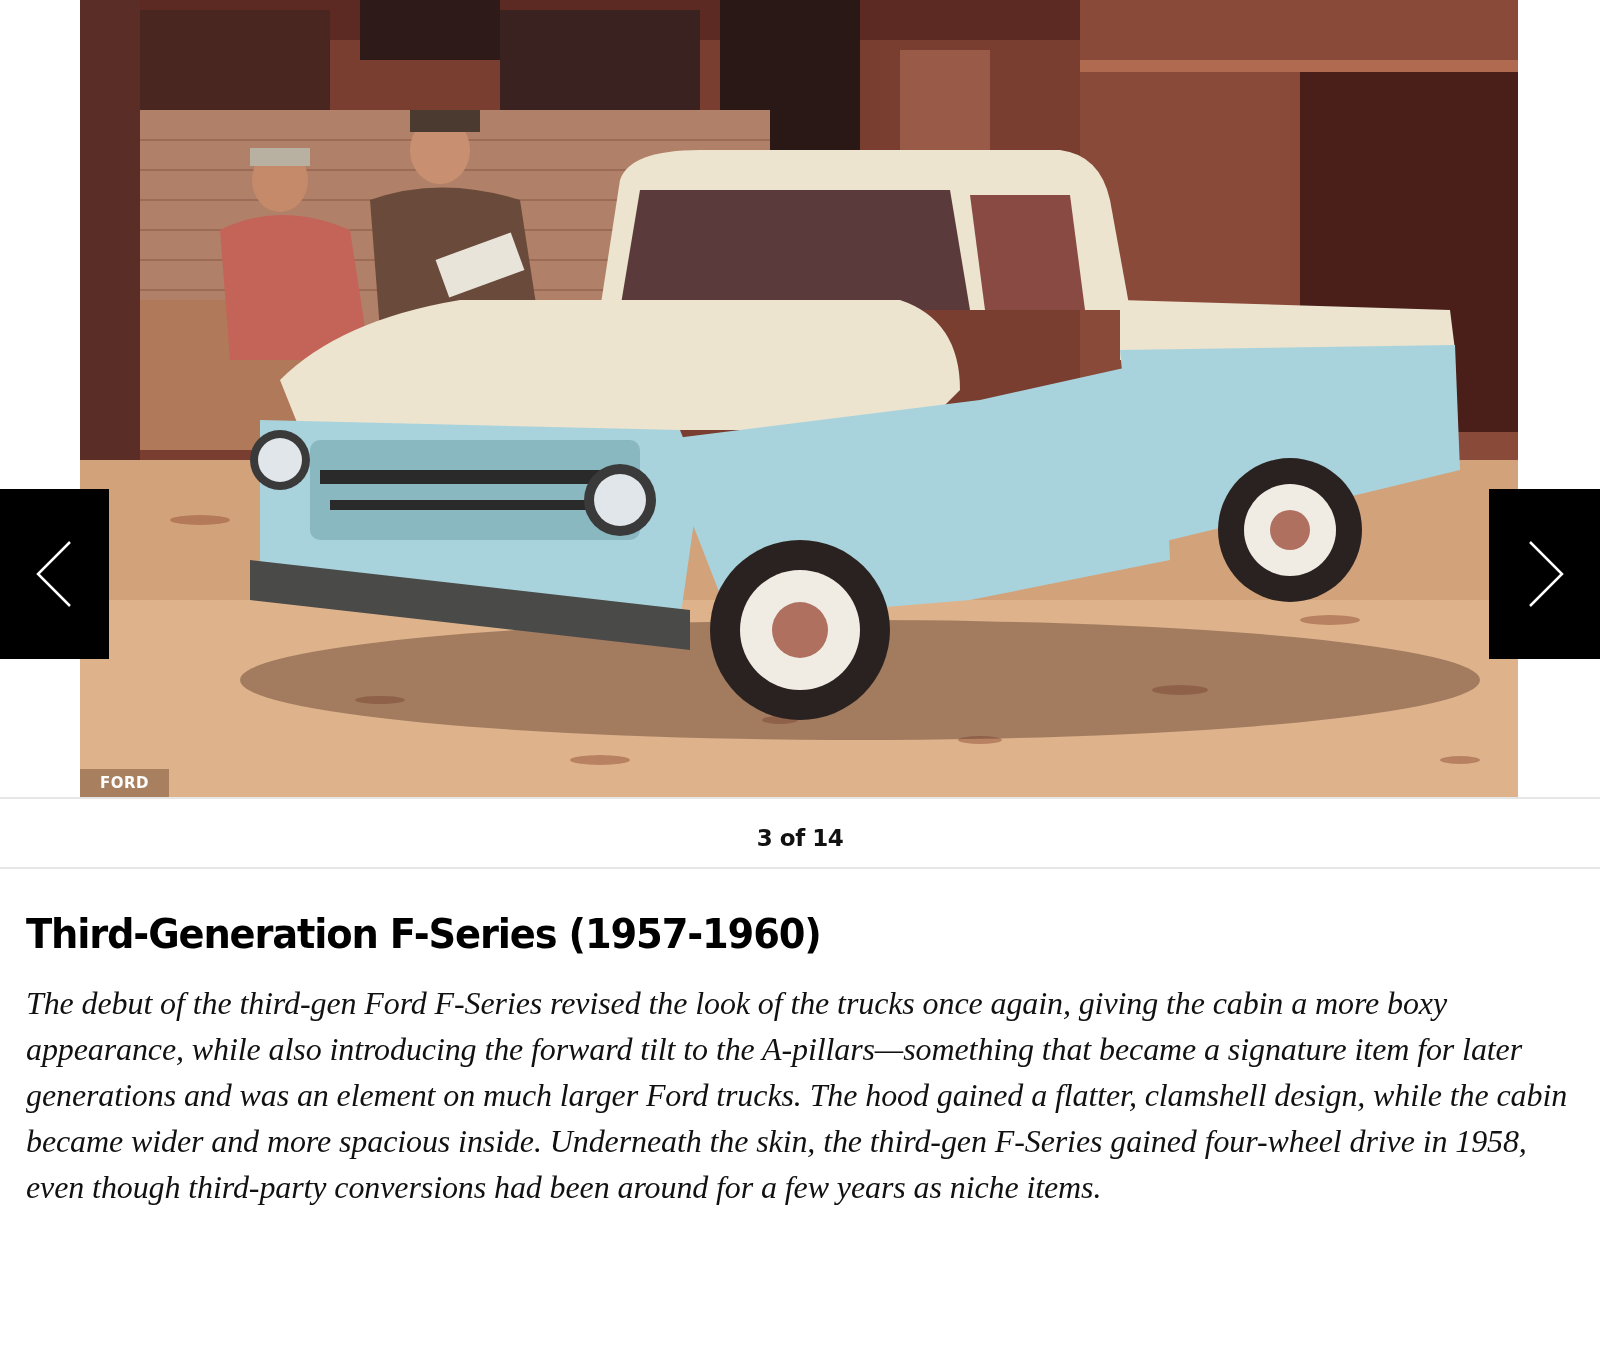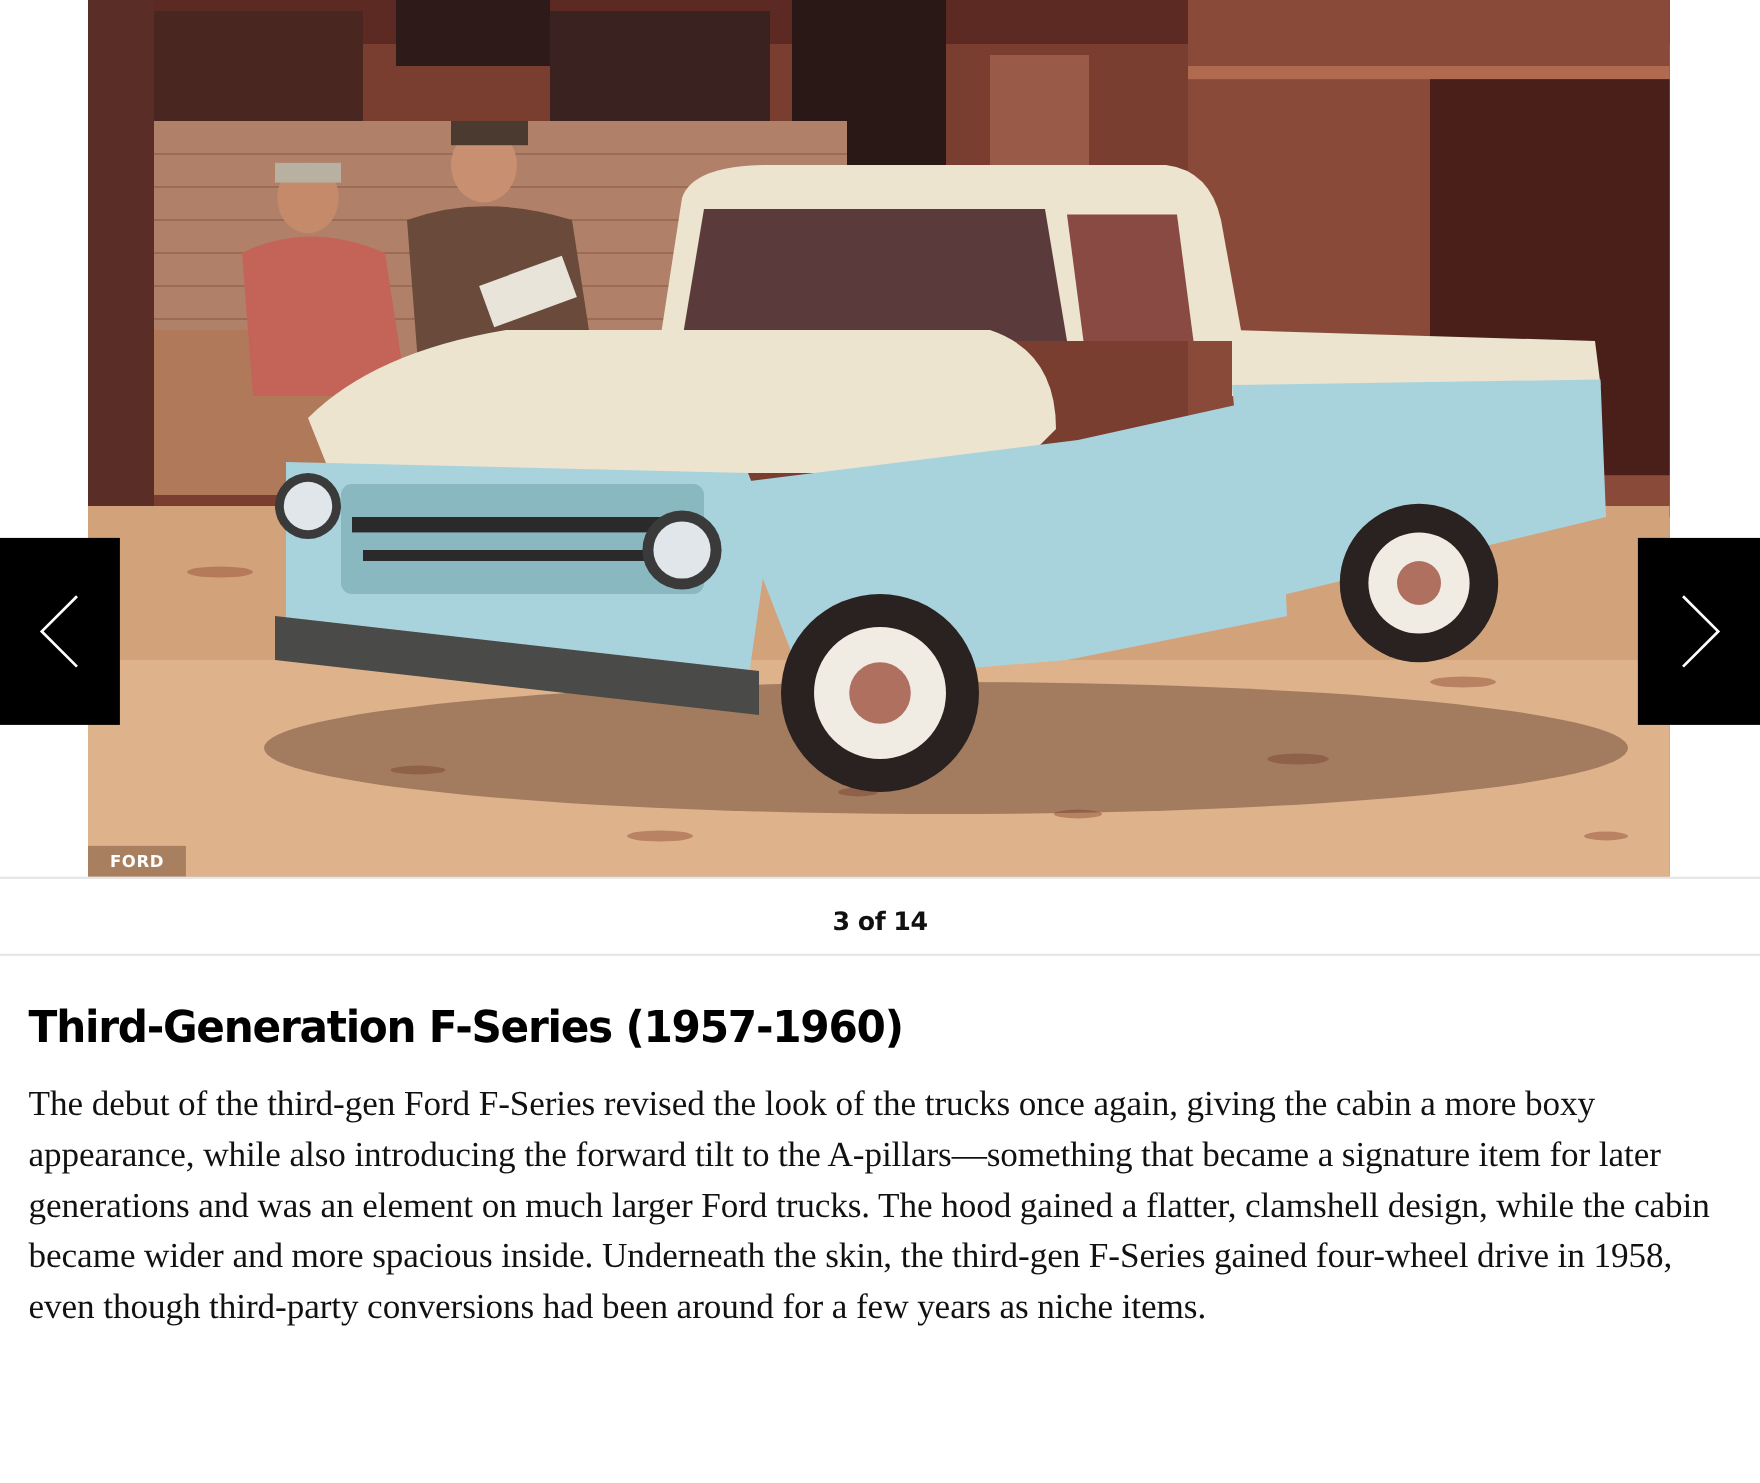--- a/index.html
+++ b/index.html
@@ -39,21 +39,21 @@
     }
 
     .caption { position: absolute; left: 26px; top: 910px; width: 1550px; }
     .caption h2 {
       margin: 0; font-family: "DejaVu Sans", sans-serif; font-weight: bold; font-size: 40px;
       letter-spacing: -1.2px; color: #000000; line-height: 48px;
       transform: scaleX(0.96); transform-origin: left center;
     }
     .caption p {
       margin: 22px 0 0 0; font-family: "Liberation Serif", serif; font-size: 32px; line-height: 46px;
-      color: #111111; letter-spacing: -0.1px;
+      color: #111111; letter-spacing: -0.1px; font-style: italic;
     }
   </style>
 </head>
 <body>
 
 <div class="gallery">
   <div class="photo" role="img" aria-label="1957 Ford F-Series pickup truck, two-tone cream and light blue, with two men talking beside it in front of a brick building">
     <svg viewBox="0 0 1438 797" preserveAspectRatio="none" xmlns="http://www.w3.org/2000/svg">
 
       <rect x="0" y="0" width="1438" height="470" fill="#7a3e30"></rect>

